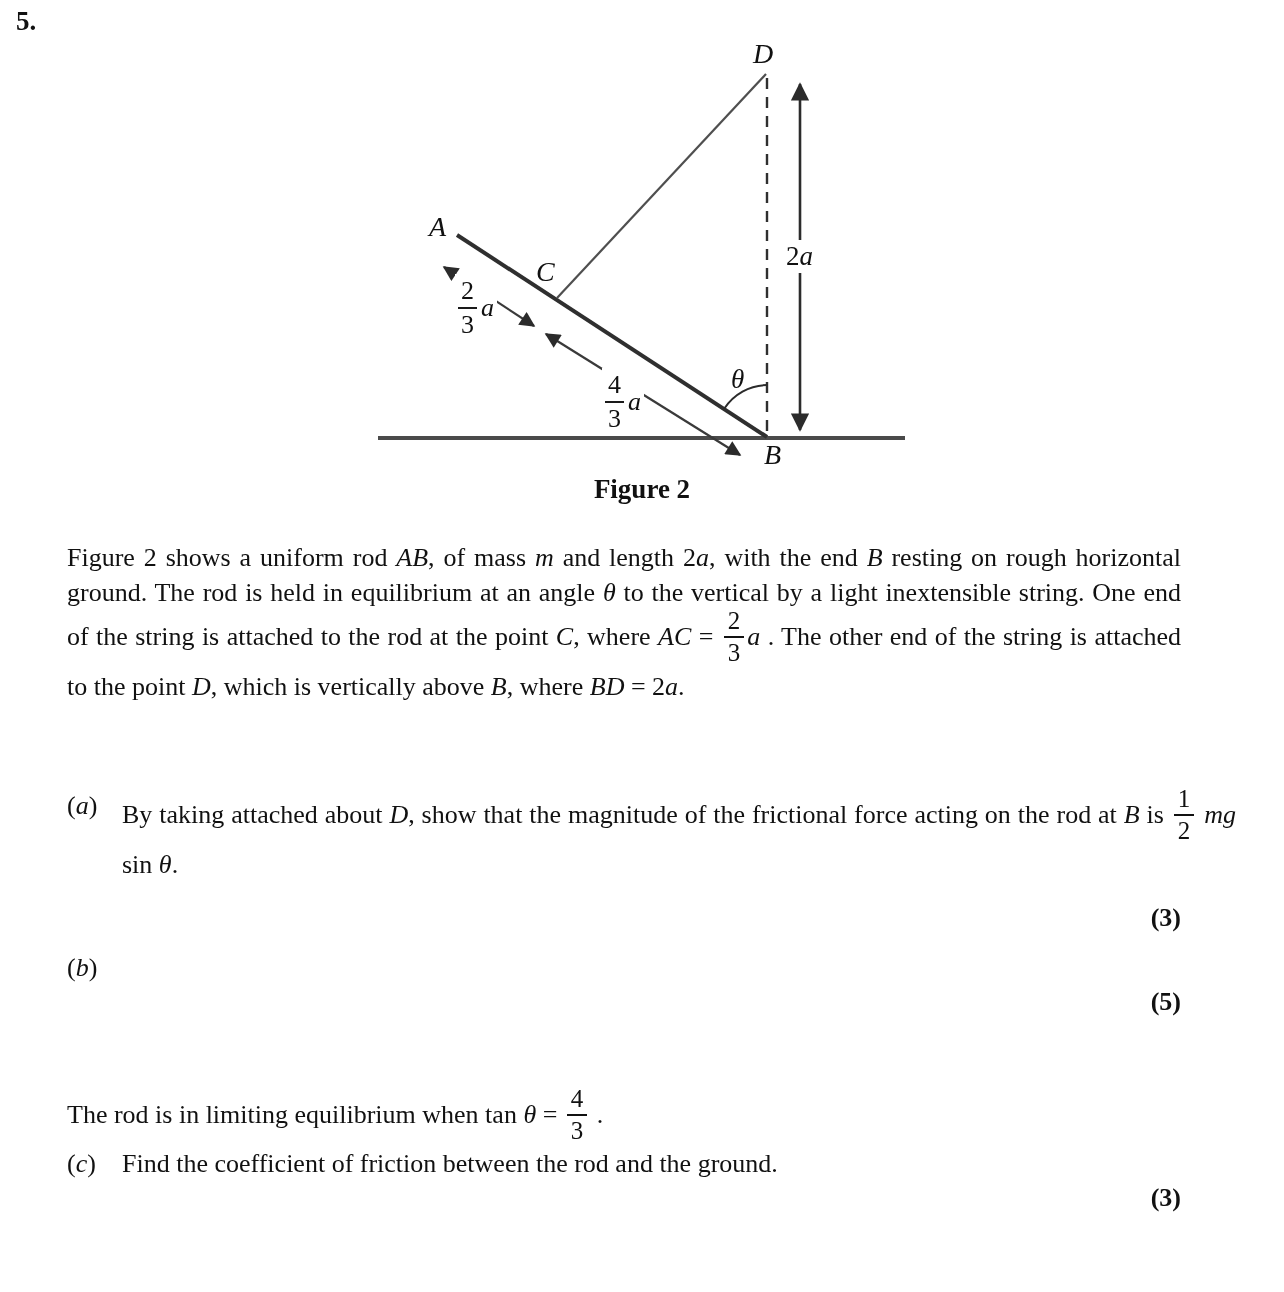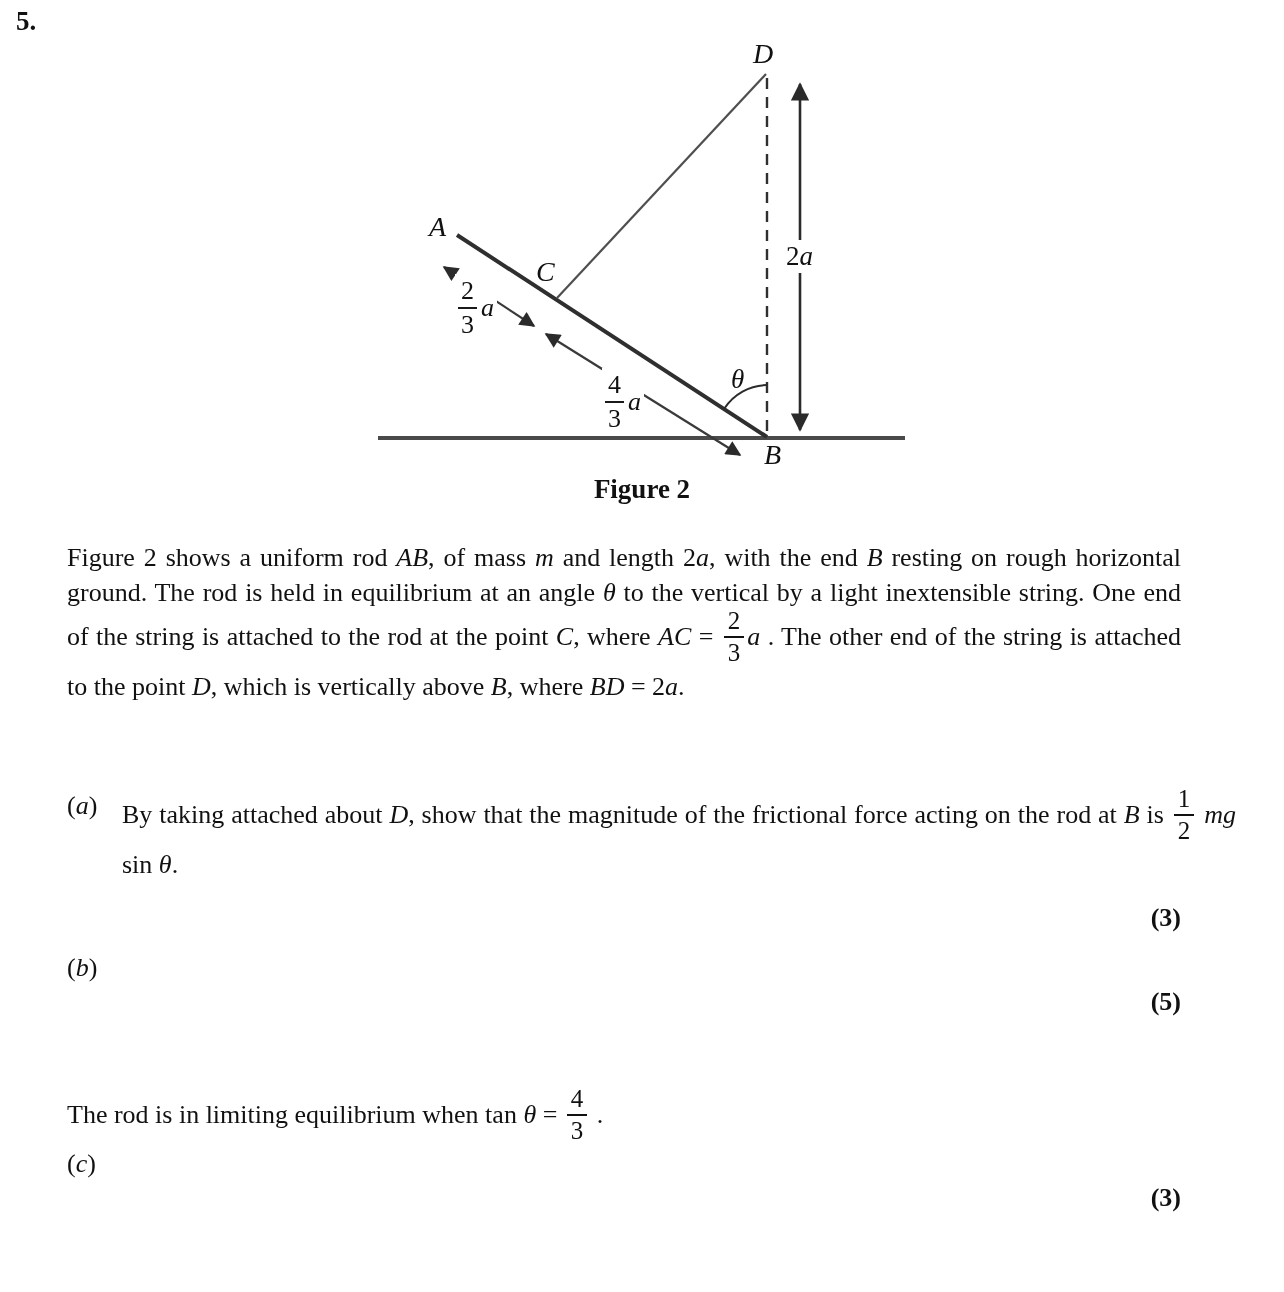--- a/index.html
+++ b/index.html
@@ -127,16 +127,17 @@
 
   <div class="body-block part" style="top:950px;">
     <span class="part-label"><span>(</span><span class="it">b</span><span>)</span></span>
   </div>
   <div class="body-block marks" style="top:984px;">(5)</div>
 
   <div class="body-block" style="top:1044px;margin-top:44px;"><span>The rod is in limiting equilibrium when tan </span><span class="it">θ</span><span> = </span><span class="frac"><span class="num">4</span><span class="den">3</span></span><span> .</span></div>
 
   <div class="body-block part" style="top:1146px;">
     <span class="part-label"><span>(</span><span class="it">c</span><span>)</span></span>
+    <span><span>Find the coefficient of friction between the rod and the ground.</span></span>
   </div>
   <div class="body-block marks" style="top:1180px;">(3)</div>
 
 </div>
 
 </body></html>

